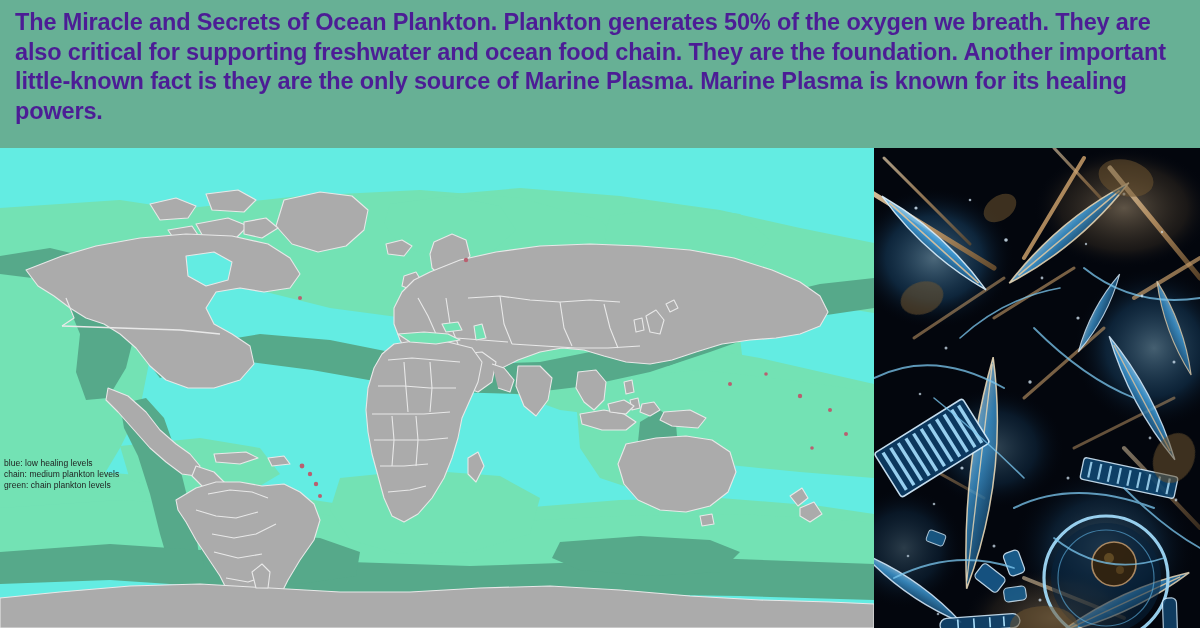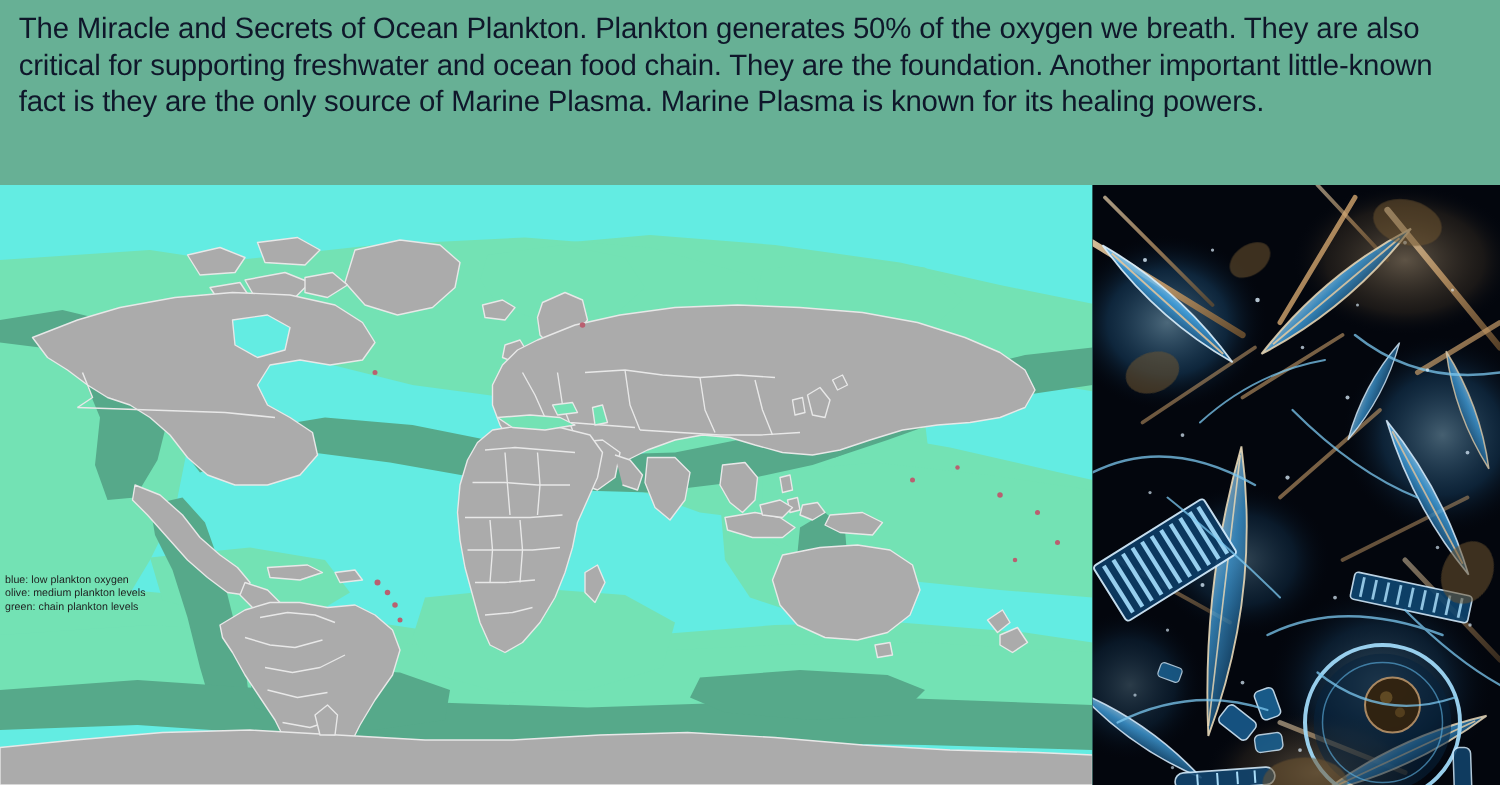--- a/index.html
+++ b/index.html
@@ -15,26 +15,27 @@
   
   .header{
     position:absolute;left:0;top:0;
     width:1200px;height:148px;
     background:#67b095;
     box-sizing:border-box;
     padding:8px 14px 0 15px;
   }
   .header-text{
     margin:0;
-    color:#0f172a;
+    color:#4c1d95;
     font-family:"Liberation Sans",sans-serif;
     font-size:23.5px;
     line-height:29.5px;
     letter-spacing:-0.15px;
     white-space:pre-wrap;
+    font-weight:bold;
   }
 
   
   .body-area{
     position:absolute;left:0;top:148px;
     width:1200px;height:480px;
   }
 
   
   .map{
@@ -278,22 +279,22 @@
             <circle cx="812" cy="300" r="1.8" fill="#b96070" stroke="none"></circle>
             <circle cx="300" cy="150" r="2.0" fill="#b96070" stroke="none"></circle>
             <circle cx="466" cy="112" r="2.2" fill="#b96070" stroke="none"></circle>
             <circle cx="730" cy="236" r="2.0" fill="#b96070" stroke="none"></circle>
             <circle cx="766" cy="226" r="1.8" fill="#b96070" stroke="none"></circle>
           </g>
         </g>
       </svg>
 
       <div class="legend">
-        <div>blue: low plankton oxygen</div>
-        <div>olive: medium plankton levels</div>
+        <div>blue: low healing levels</div>
+        <div>chain: medium plankton levels</div>
         <div>green: chain plankton levels</div>
       </div>
     </div>
 
     <div class="photo">
       <svg viewBox="0 0 326 480" preserveAspectRatio="none">
         <defs>
           <radialGradient id="glowA" cx="50%" cy="50%" r="50%">
             <stop offset="0%" stop-color="#9fd8f7" stop-opacity="0.85"></stop>
             <stop offset="60%" stop-color="#2f86c8" stop-opacity="0.45"></stop>

